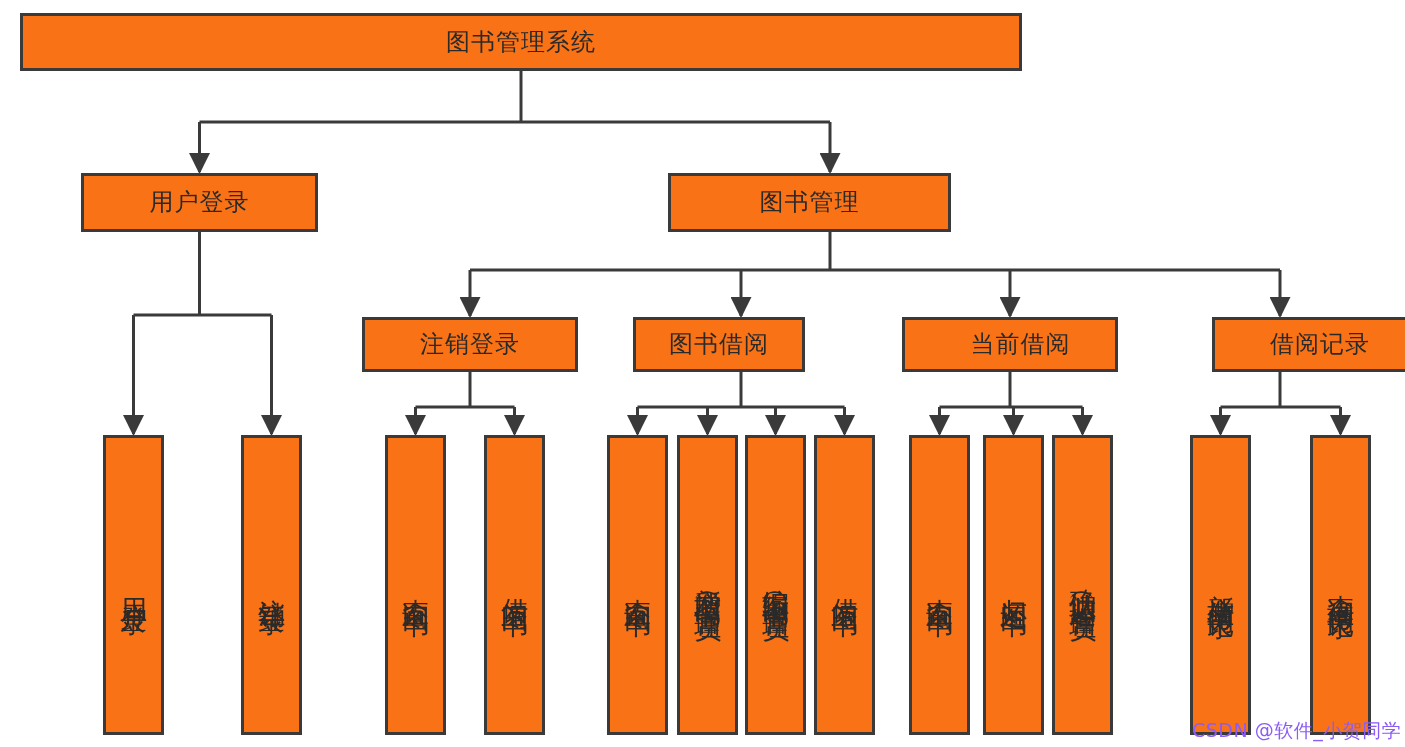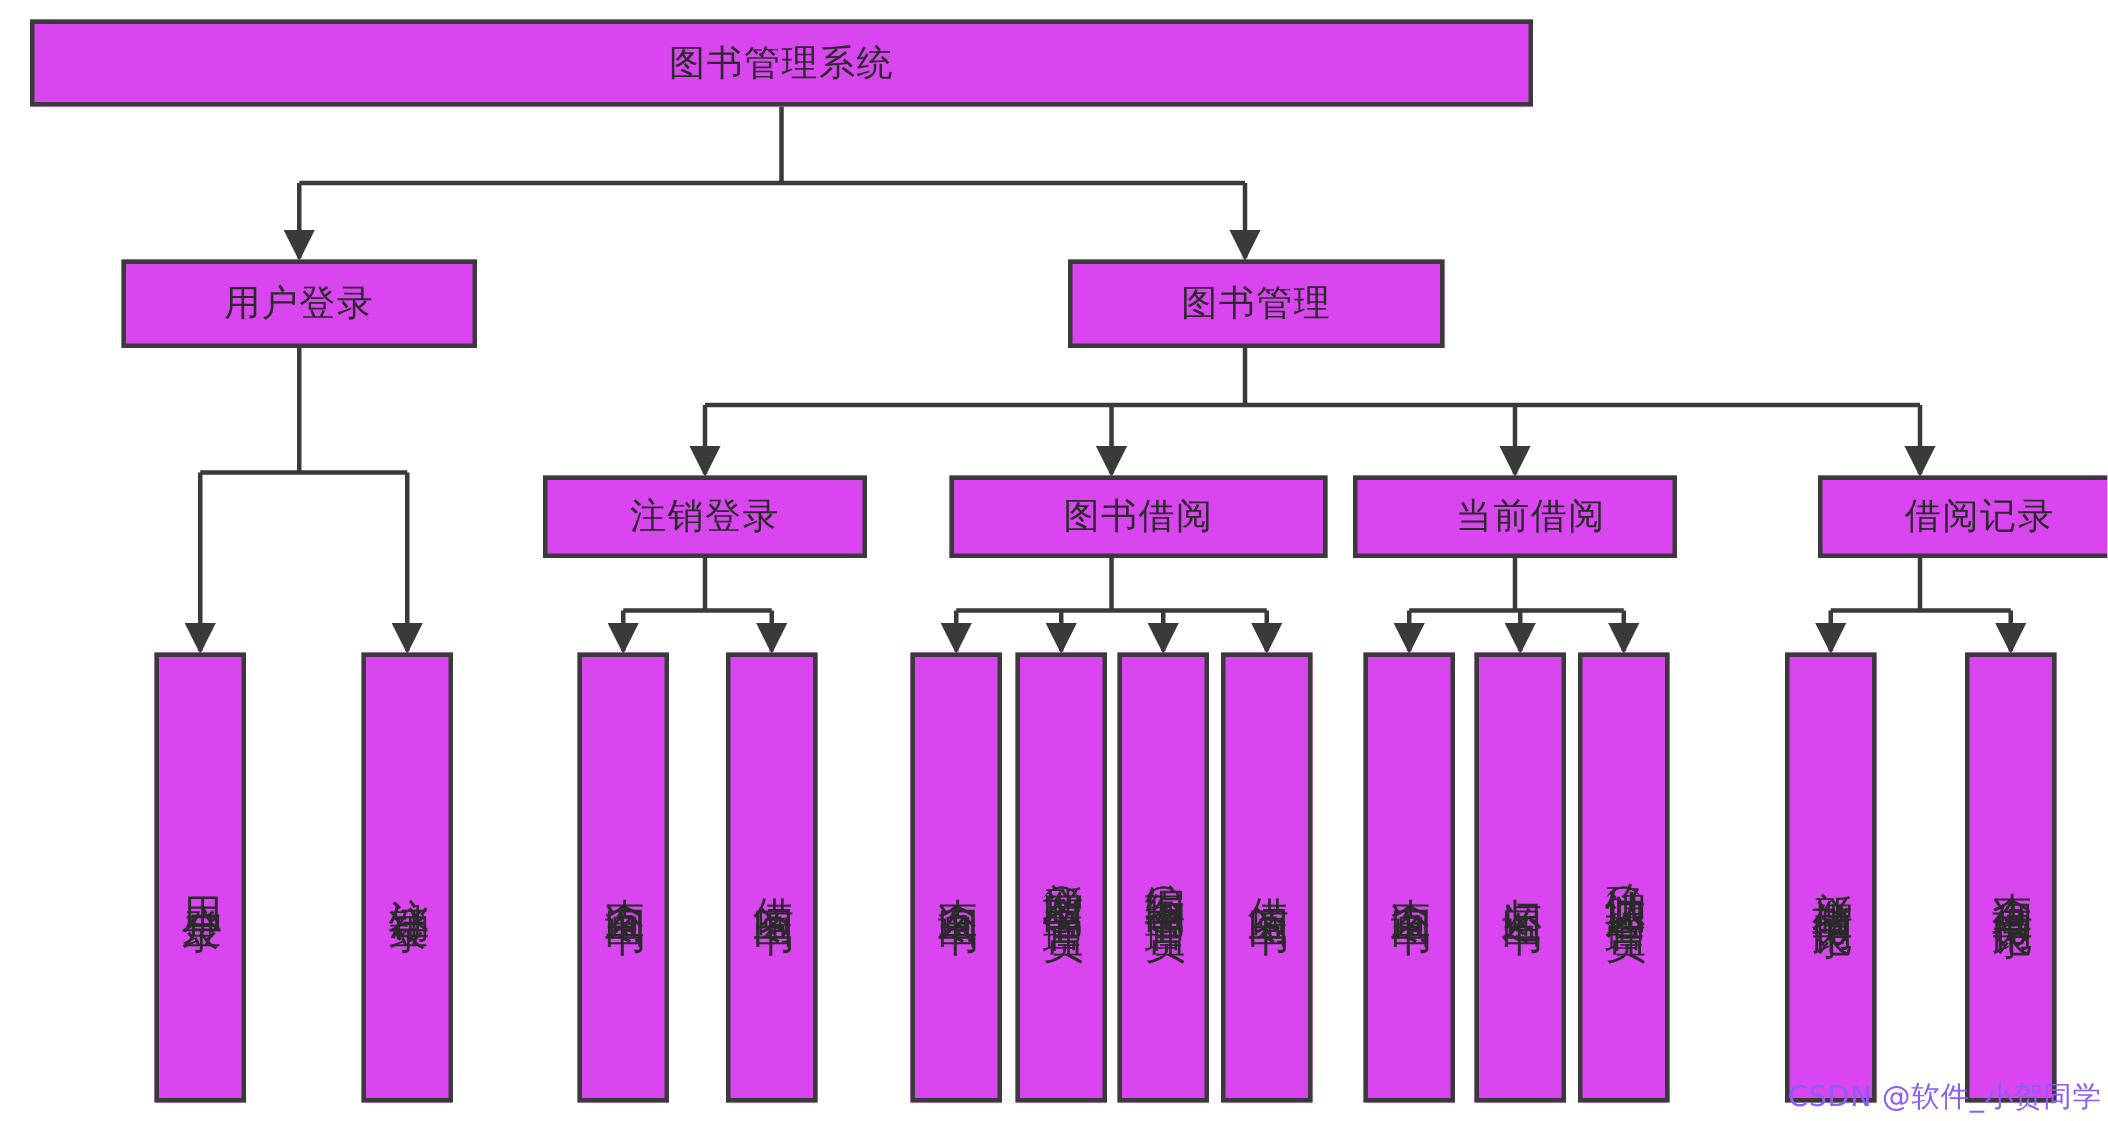--- a/index.html
+++ b/index.html
@@ -20,21 +20,21 @@
     left: 0;
     top: 0;
     width: 1405px;
     height: 747px;
     pointer-events: none;
   }
   .node {
     position: absolute;
     box-sizing: border-box;
     border: 3px solid #3a3a3a;
-    background: #d946ef;
+    background: #f97316;
     display: flex;
     align-items: center;
     justify-content: center;
     color: #2a2a2a;
     line-height: 1.12;
   }
   .node.horiz {
     font-size: 24px;
     letter-spacing: 1px;
   }
@@ -108,27 +108,27 @@
       </g>
   </svg>
 
   <div id="nodes-layer">
       <div class="node horiz" style="left: 20px; top: 13px; width: 1002px; height: 58px;">
         <span class="label">图书管理系统</span>
       </div>
       <div class="node horiz" style="left: 81px; top: 173px; width: 237px; height: 59px;">
         <span class="label">用户登录</span>
       </div>
-      <div class="node horiz" style="left: 712px; top: 173px; width: 251px; height: 59px;">
+      <div class="node horiz" style="left: 668px; top: 173px; width: 283px; height: 59px;">
         <span class="label">图书管理</span>
       </div>
       <div class="node horiz" style="left: 362px; top: 317px; width: 216px; height: 55px;">
         <span class="label">注销登录</span>
       </div>
-      <div class="node horiz" style="left: 633px; top: 317px; width: 252px; height: 55px; text-align: right;">
+      <div class="node horiz" style="left: 633px; top: 317px; width: 172px; height: 55px; text-align: right;">
         <span class="label">图书借阅</span>
       </div>
       <div class="node horiz" style="left: 902px; top: 317px; width: 216px; height: 55px; padding-left: 21px;">
         <span class="label">当前借阅</span>
       </div>
       <div class="node horiz" style="left: 1212px; top: 317px; width: 216px; height: 55px;">
         <span class="label">借阅记录</span>
       </div>
       <div class="node vert" style="left: 103px; top: 435px; width: 61px; height: 300px;">
         <span class="label">用户登录</span>

